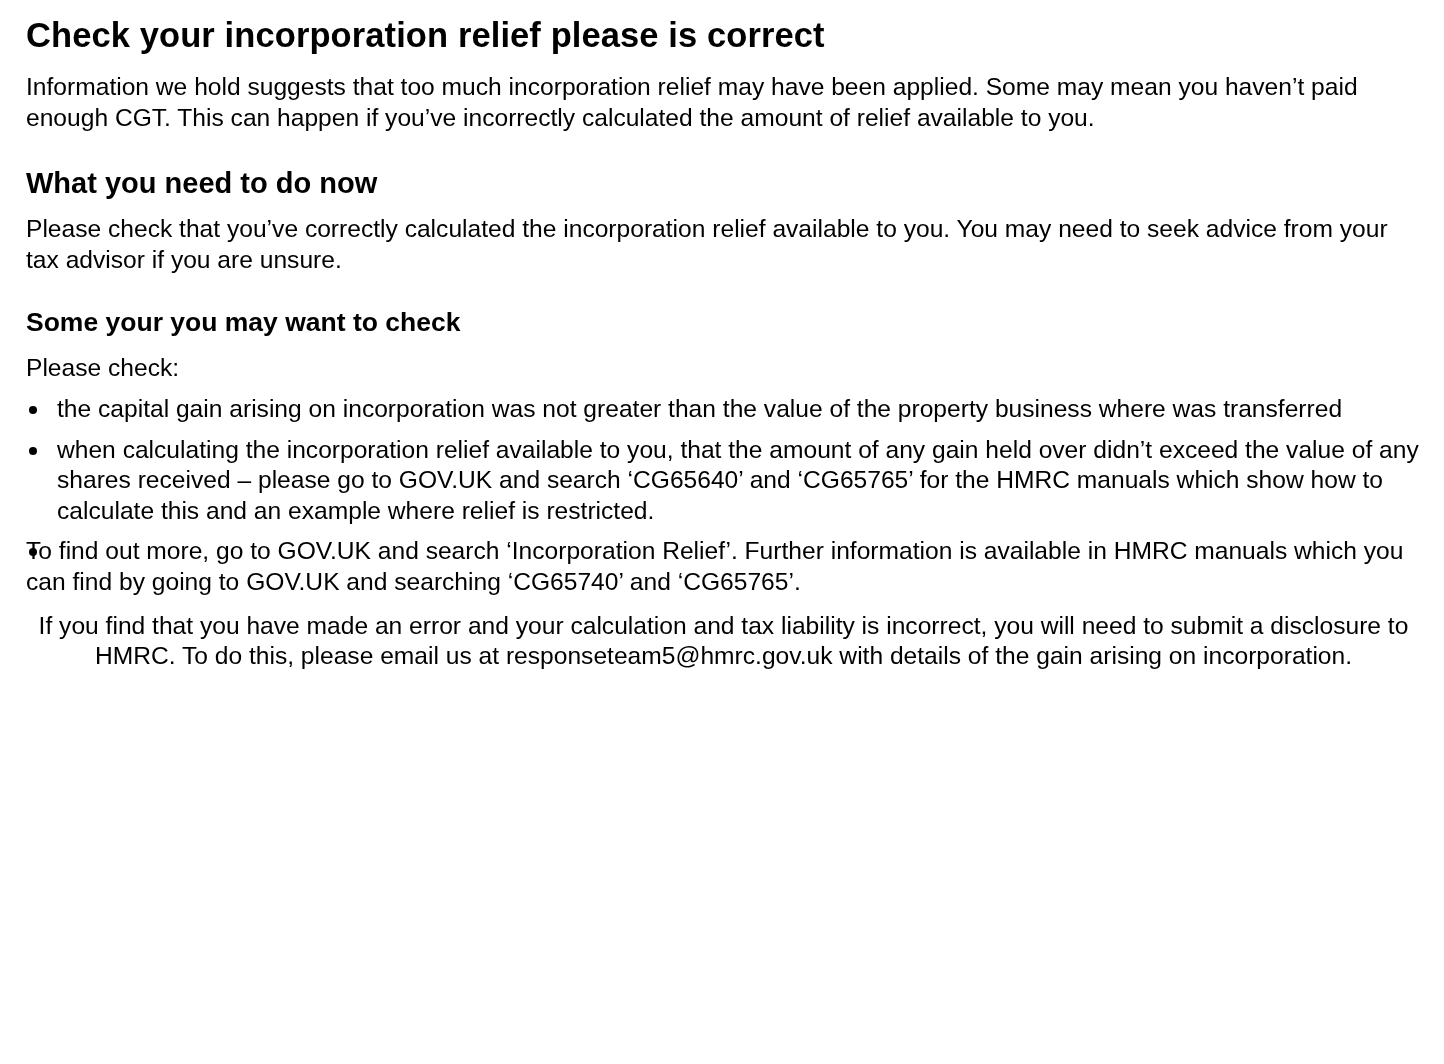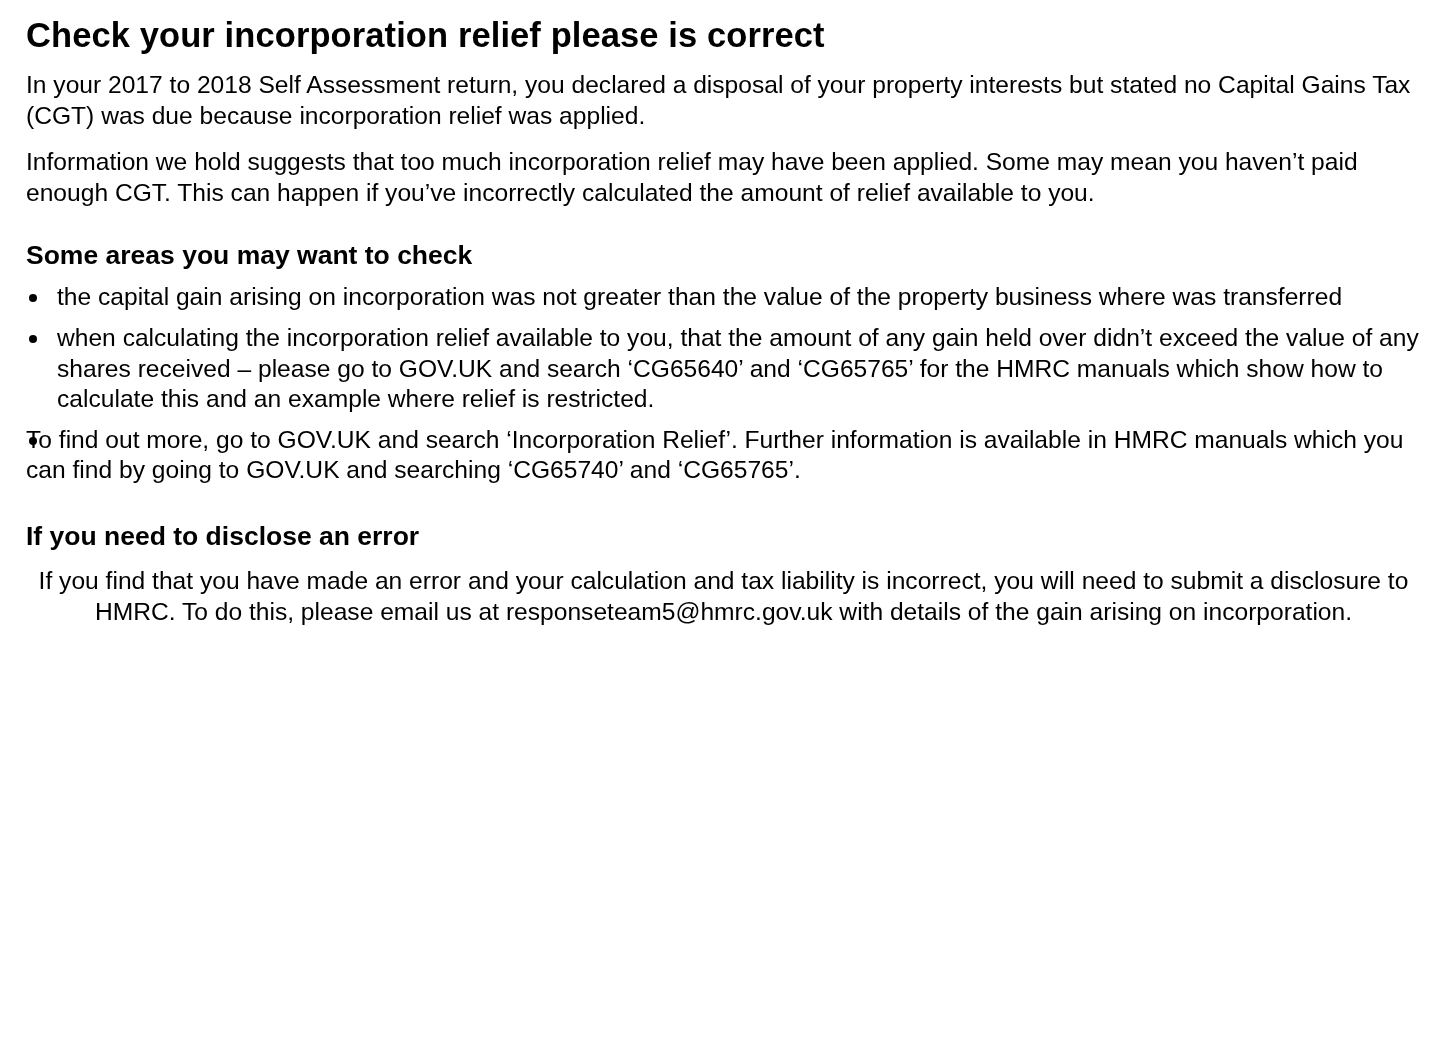--- a/index.html
+++ b/index.html
@@ -74,40 +74,43 @@
     .h-disclose { margin-top: 33px; }
     .p-disclose { margin-top: 13px; text-align: center; }
   </style>
 </head>
 <body>
 
 <div class="page">
 
   <h1>Check your incorporation relief please is correct</h1>
 
-  <p class="p-intro">In your 2017 to 2018 Self Assessment return, you declared a disposal of your property interests but stated no Capital Gains Tax (CGT) was due because incorporation relief was applied.</p>
   <p class="p-info">Information we hold suggests that too much incorporation relief may have been applied. Some may mean you haven’t paid enough CGT. This can happen if you’ve incorrectly calculated the amount of relief available to you.</p>
 
+  <section>
+    <h2 class="h-todo">What you need to do now</h2>
+    <p class="p-todo">Please check that you’ve correctly calculated the incorporation relief available to you. You may need to seek advice from your tax advisor if you are unsure.</p>
+  </section>
 
   <section>
-    <h3 class="h-areas">Some areas you may want to check</h3>
+    <h3 class="h-areas">Some your you may want to check</h3>
+    <p class="p-please">Please check:</p>
     <ul>
       <li>
         <span class="bullet"></span>
         <span>the capital gain arising on incorporation was not greater than the value of the property business where was transferred</span>
       </li>
       <li>
         <span class="bullet"></span>
         <span>when calculating the incorporation relief available to you, that the amount of any gain held over didn’t exceed the value of any shares received – please go to GOV.UK and search ‘CG65640’ and ‘CG65765’ for the HMRC manuals which show how to calculate this and an example where relief is restricted.</span>
       </li>
       <li>
         <span class="bullet"></span>
       </li>
     </ul>
     <p class="p-findout">To find out more, go to GOV.UK and search ‘Incorporation Relief’. Further information is available in HMRC manuals which you can find by going to GOV.UK and searching ‘CG65740’ and ‘CG65765’.</p>
   </section>
 
   <section>
-    <h3 class="h-disclose">If you need to disclose an error</h3>
     <p class="p-disclose">If you find that you have made an error and your calculation and tax liability is incorrect, you will need to submit a disclosure to HMRC. To do this, please email us at responseteam5@hmrc.gov.uk with details of the gain arising on incorporation.</p>
   </section>
 
 </div>
 
 </body></html>

